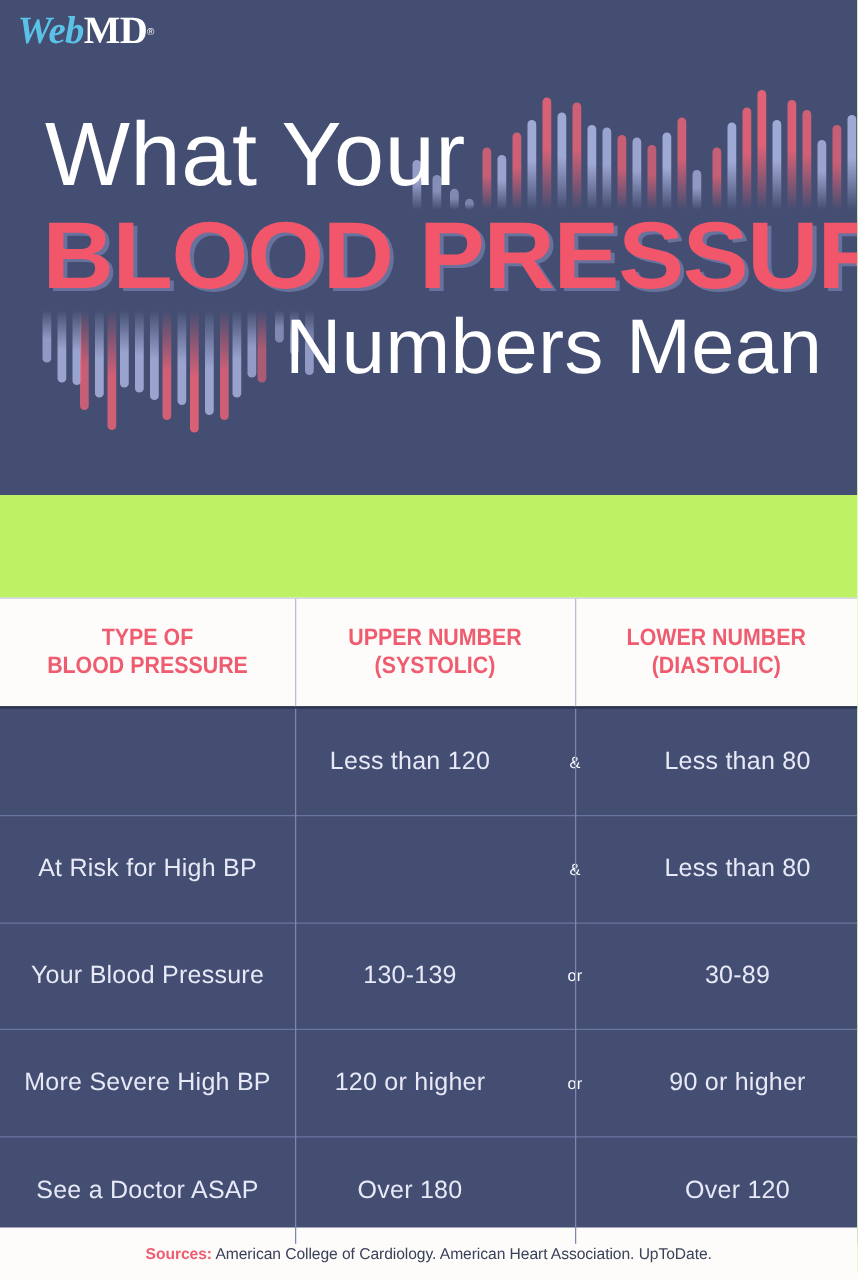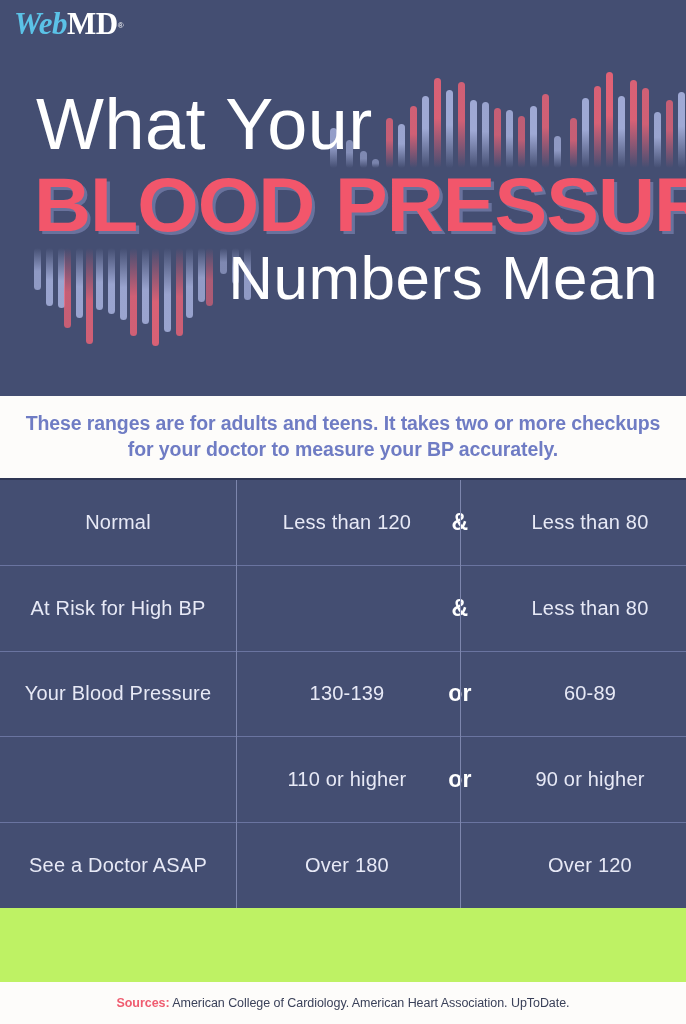--- a/index.html
+++ b/index.html
@@ -189,29 +189,29 @@
     font-size: 20px;
     font-weight: 300;
     letter-spacing: 0.2px;
     white-space: nowrap;
   }
   .cell-type {
     left: 0px; width: 236px;
     justify-content: center;
   }
   .cell-upper {
-    left: 252px; width: 190px;
+    left: 233px; width: 190px;
     justify-content: center;
   }
   .cell-op {
     left: 426px; width: 68px;
     justify-content: center;
     color: #ffffff;
-    font-weight: 700;
-    font-size: 23px;
+    font-weight: 400;
+    font-size: 13px;
   }
   .cell-lower {
     left: 494px; width: 192px;
     justify-content: center;
   }
 
   .vdiv {
     position: absolute;
     top: 0;
     width: 1px;
@@ -317,49 +317,69 @@
         <div class="bar" style="left: 210px; height: 52px; top: 0px; background: linear-gradient(rgba(175, 185, 230, 0) 0%, rgba(175, 185, 230, 0.7) 55%, rgba(175, 185, 230, 0.7) 100%);"></div>
       </div>
 
     <div class="title-wrap">
       <div class="t-line1">What Your</div>
       <div class="t-line2">BLOOD PRESSURE</div>
       <div class="t-line3">Numbers Mean</div>
     </div>
   </div>
 
-  <div class="subtitle">
-    <div class="subtitle-text">These ranges are for adults and teens. It takes two or more checkups for your doctor to measure your BP accurately.</div>
-  </div>
 
   <div class="table">
 
+    <div class="thead">
+      <div class="vdiv vdiv-head" style="left:236px;"></div>
+      <div class="vdiv vdiv-head" style="left:460px;"></div>
+
+      <div class="th th-0">
+        <div>
+          <div>TYPE OF</div>
+          <div>BLOOD PRESSURE</div>
+        </div>
+      </div>
+      <div class="th th-1">
+        <div>
+          <div>UPPER NUMBER</div>
+          <div>(SYSTOLIC)</div>
+        </div>
+      </div>
+      <div class="th th-2">
+        <div>
+          <div>LOWER NUMBER</div>
+          <div>(DIASTOLIC)</div>
+        </div>
+      </div>
+    </div>
 
     <div class="tbody" id="tbody">
       <div class="vdiv vdiv-body" style="left:236px;"></div>
       <div class="vdiv vdiv-body" style="left:460px;"></div>
     <div class="trow">
-          <div class="cell cell-type">Normal</div>
           <div class="cell cell-upper">Less than 120</div>
           <div class="cell cell-op">&amp;</div>
           <div class="cell cell-lower">Less than 80</div>
         </div>
         <div class="trow">
           <div class="cell cell-type">At Risk for High BP</div>
           <div class="cell cell-op">&amp;</div>
           <div class="cell cell-lower">Less than 80</div>
         </div>
         <div class="trow">
           <div class="cell cell-type">Your Blood Pressure</div>
           <div class="cell cell-upper">130-139</div>
           <div class="cell cell-op">or</div>
-          <div class="cell cell-lower">60-89</div>
+          <div class="cell cell-lower">30-89</div>
         </div>
         <div class="trow">
-          <div class="cell cell-upper">110 or higher</div>
+          <div class="cell cell-type">More Severe High BP</div>
+          <div class="cell cell-upper">120 or higher</div>
           <div class="cell cell-op">or</div>
           <div class="cell cell-lower">90 or higher</div>
         </div>
         <div class="trow">
           <div class="cell cell-type">See a Doctor ASAP</div>
           <div class="cell cell-upper">Over 180</div>
           <div class="cell cell-lower">Over 120</div>
         </div>
       </div>
   </div>

